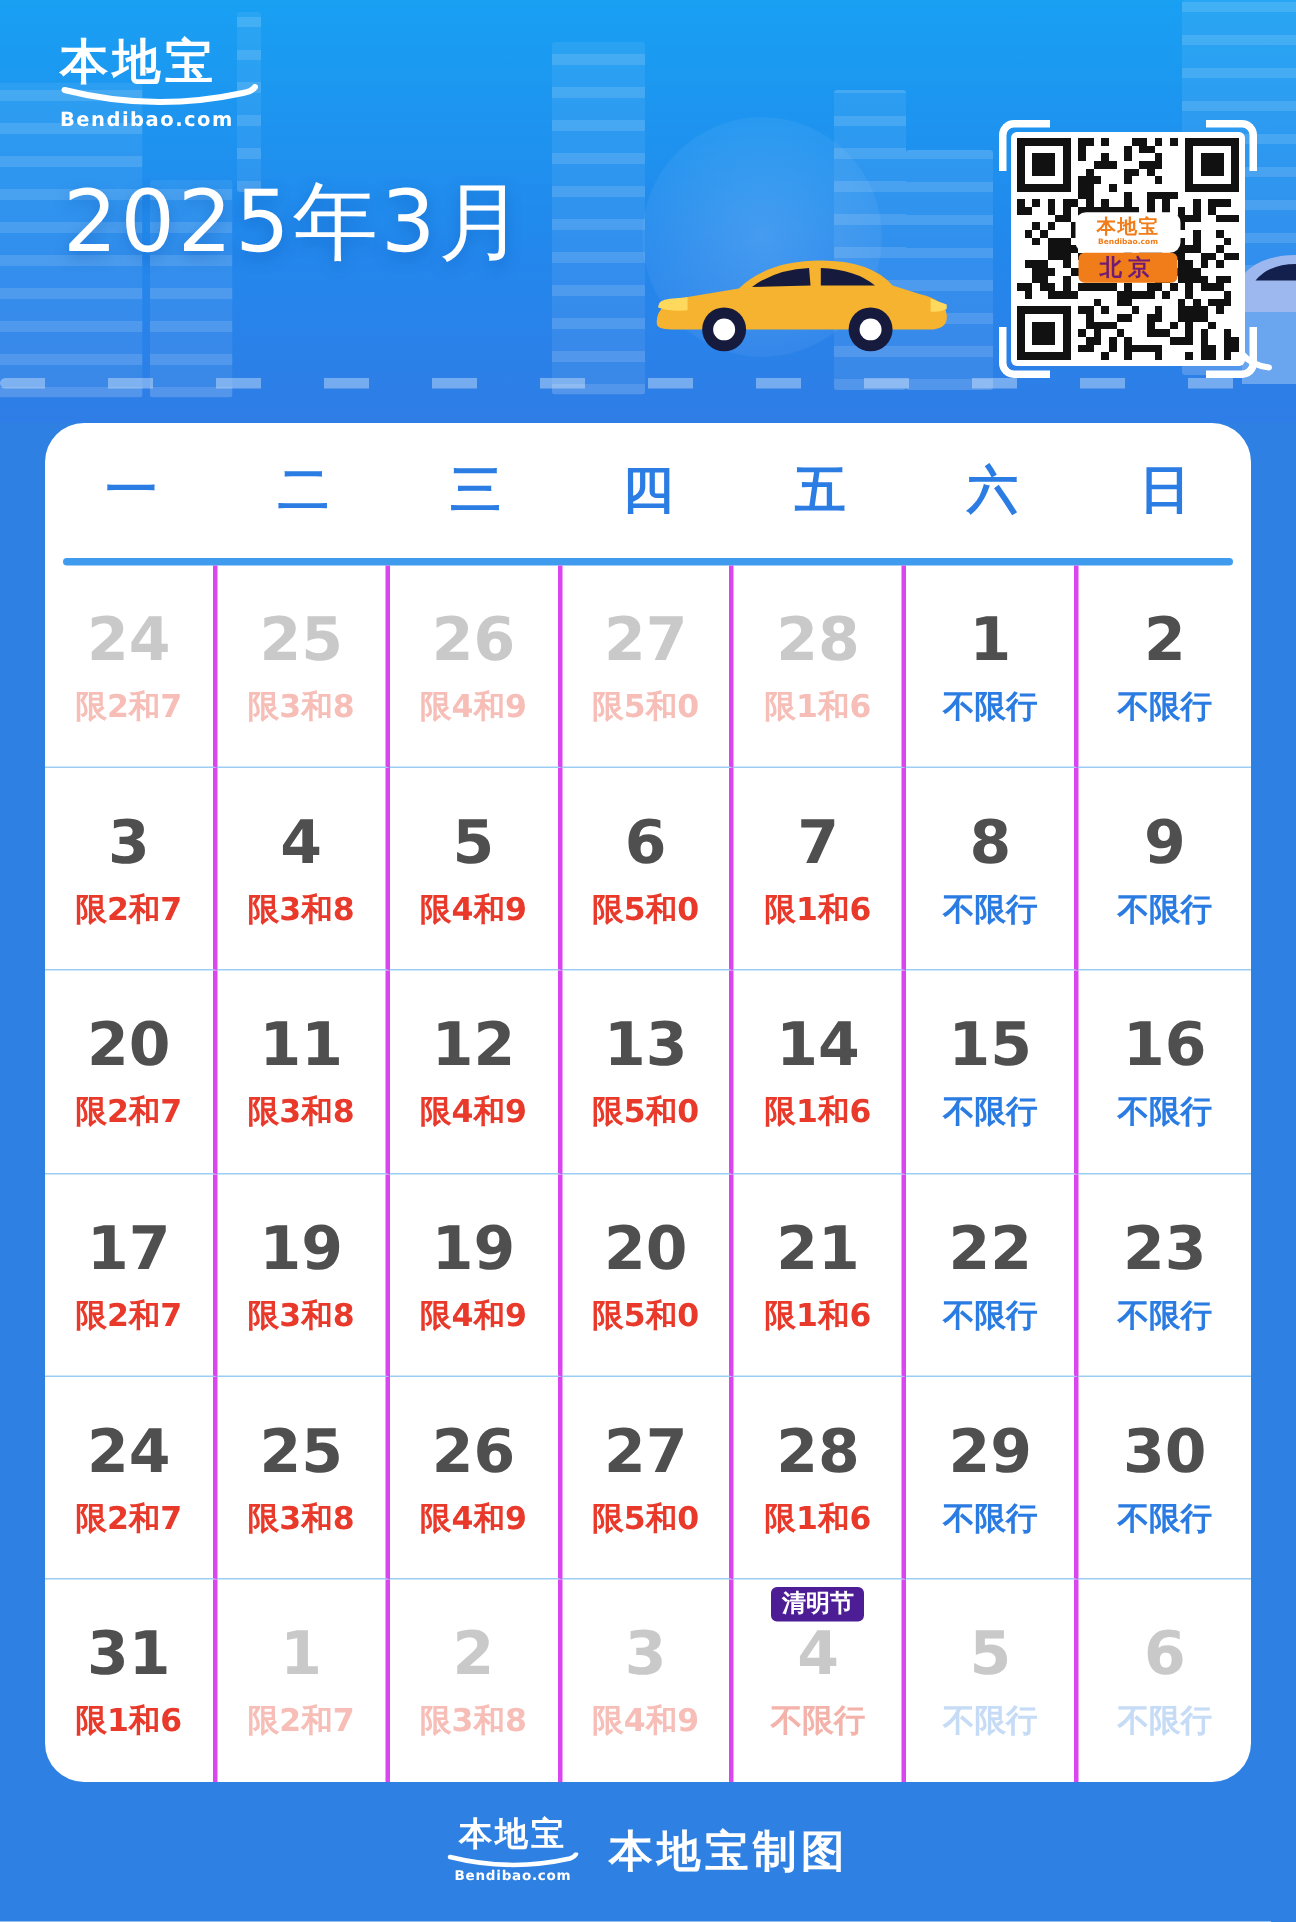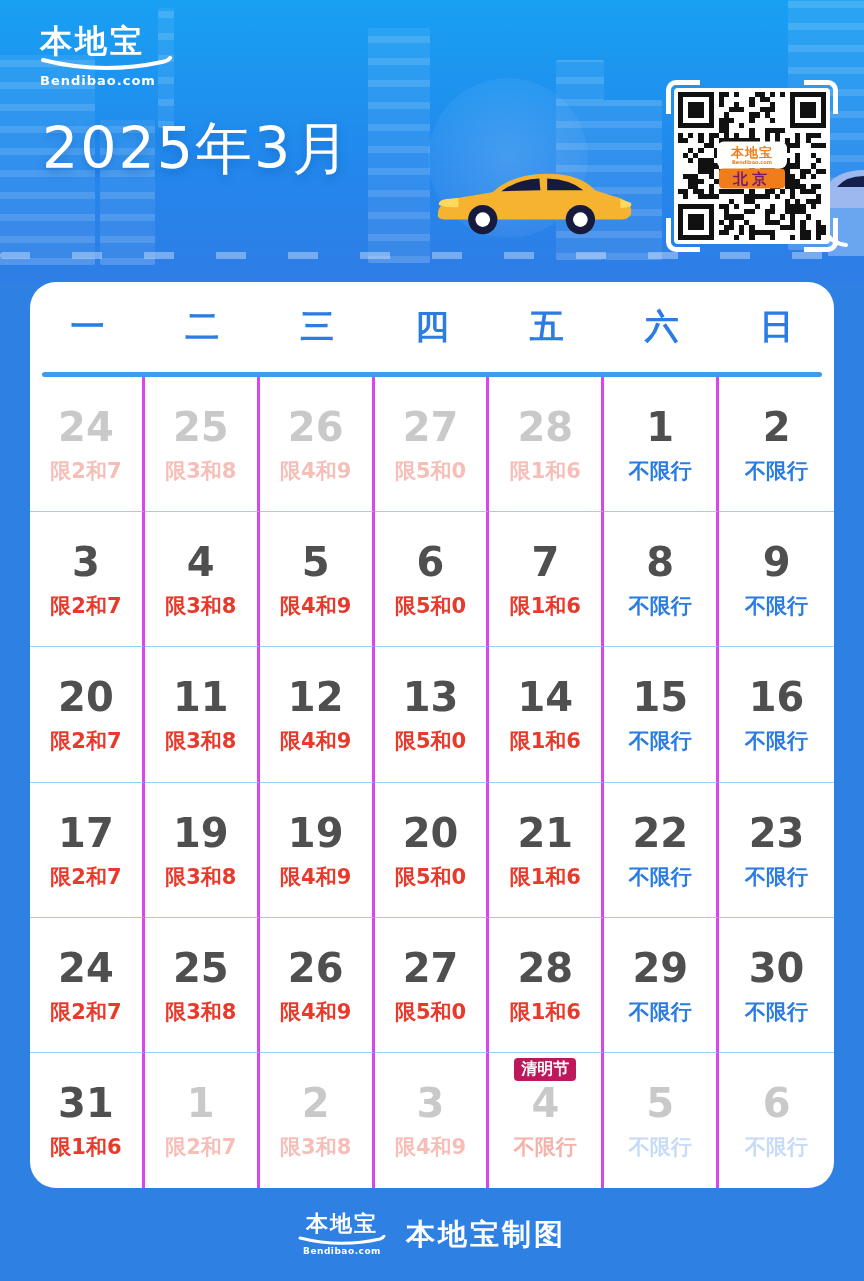--- a/index.html
+++ b/index.html
@@ -78,21 +78,21 @@
   .cell .day { font-size:40px; font-weight:600; color:#4f4f4f; line-height:40px; }
   .cell.dim .day { color:#c9c9c9; }
   .status { font-size:21px; font-weight:600; line-height:24px; }
   .s-red       { color:#e8392b; }
   .s-pink      { color:#f7beb8; }
   .s-blue      { color:#2b7ce2; }
   .s-lightblue { color:#c6dbf6; }
   .s-salmon    { color:#f4b3aa; }
   .badge {
     position:absolute; top:5px; left:50%; transform:translateX(-50%);
-    background:#be185d; color:#fff; font-size:16px; font-weight:600;
+    background:#4c1d95; color:#fff; font-size:16px; font-weight:600;
     padding:1px 7px; border-radius:4px; white-space:nowrap;
   }
 
   
   .footer { position:absolute; left:0; top:1188px; width:864px; height:93px;
             display:flex; align-items:center; justify-content:center; gap:20px; color:#fff; }
   .footer .mini-logo { text-align:center; }
   .footer .mini-logo .cn { font-size:22px; font-weight:700; letter-spacing:2px; line-height:22px; }
   .footer .mini-logo svg { display:block; margin:0 auto; }
   .footer .mini-logo .en { font-size:9px; font-weight:700; letter-spacing:0.5px; }

